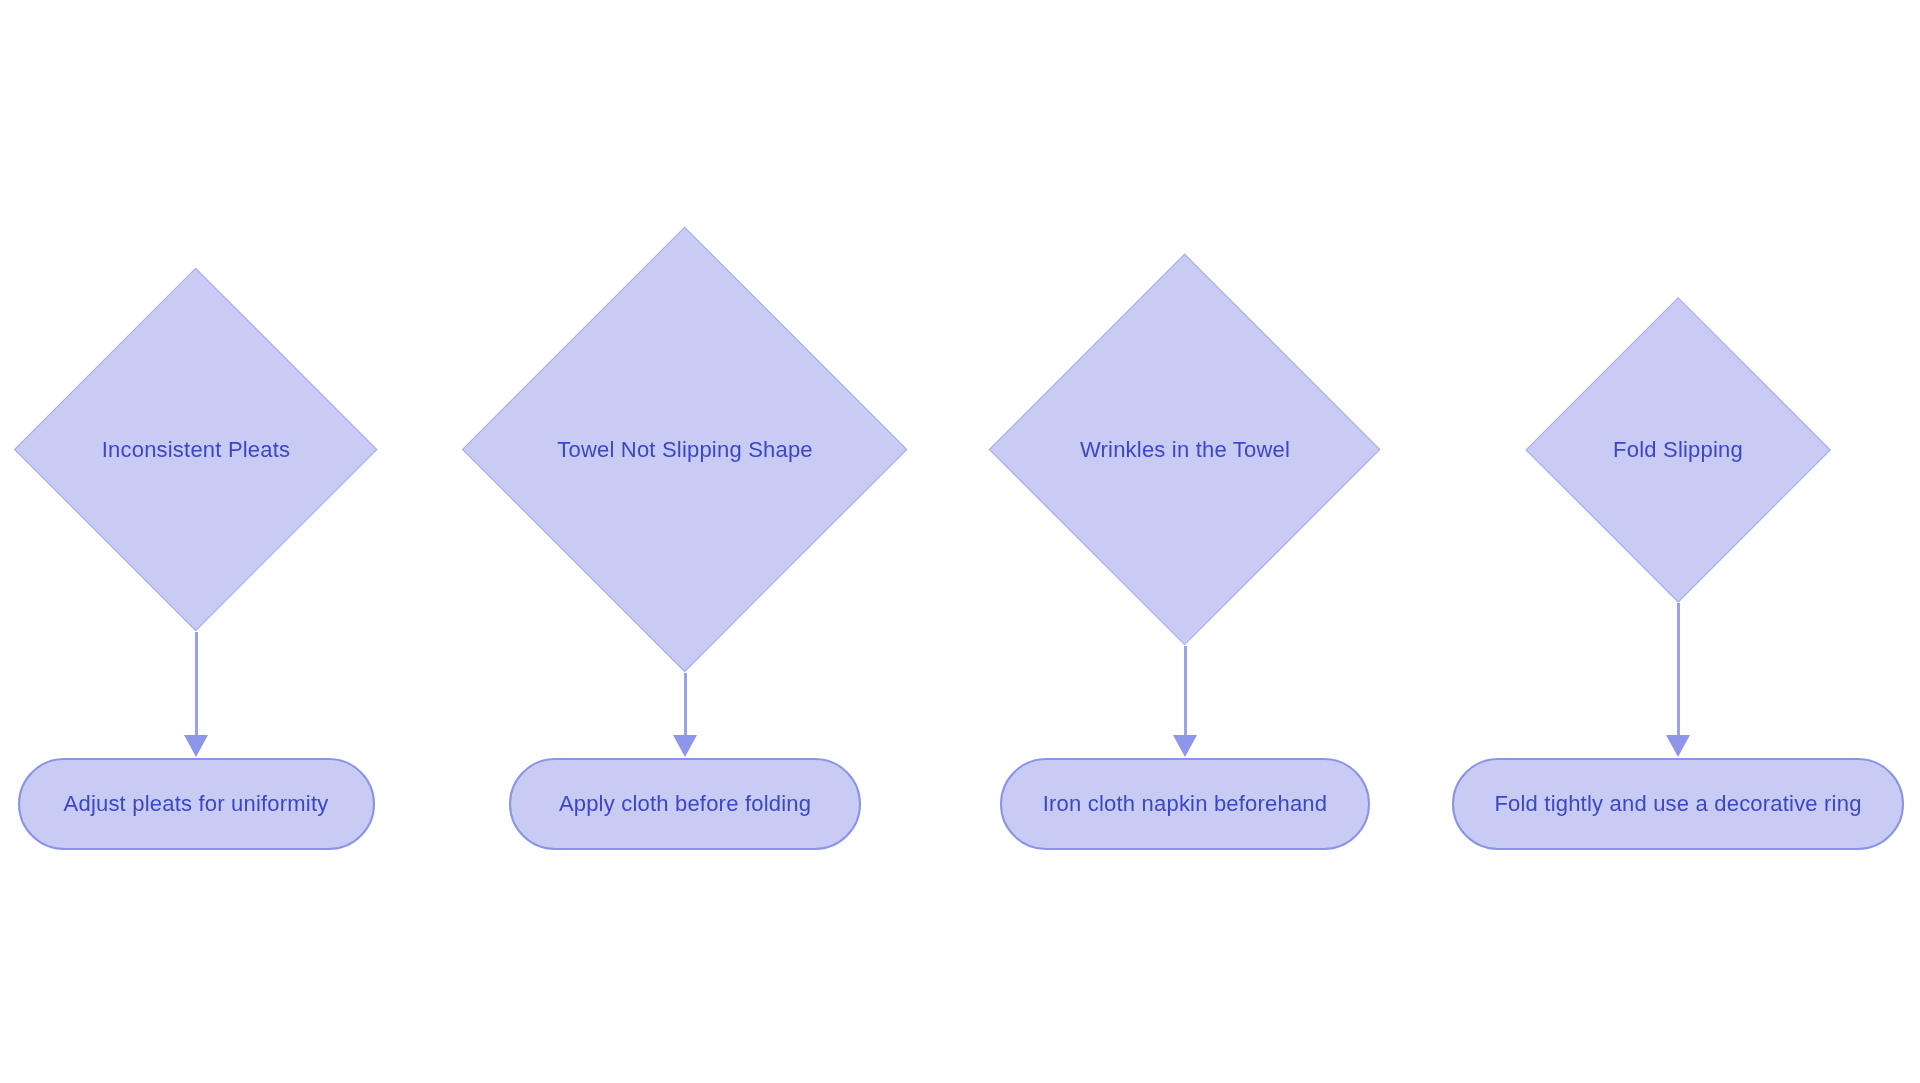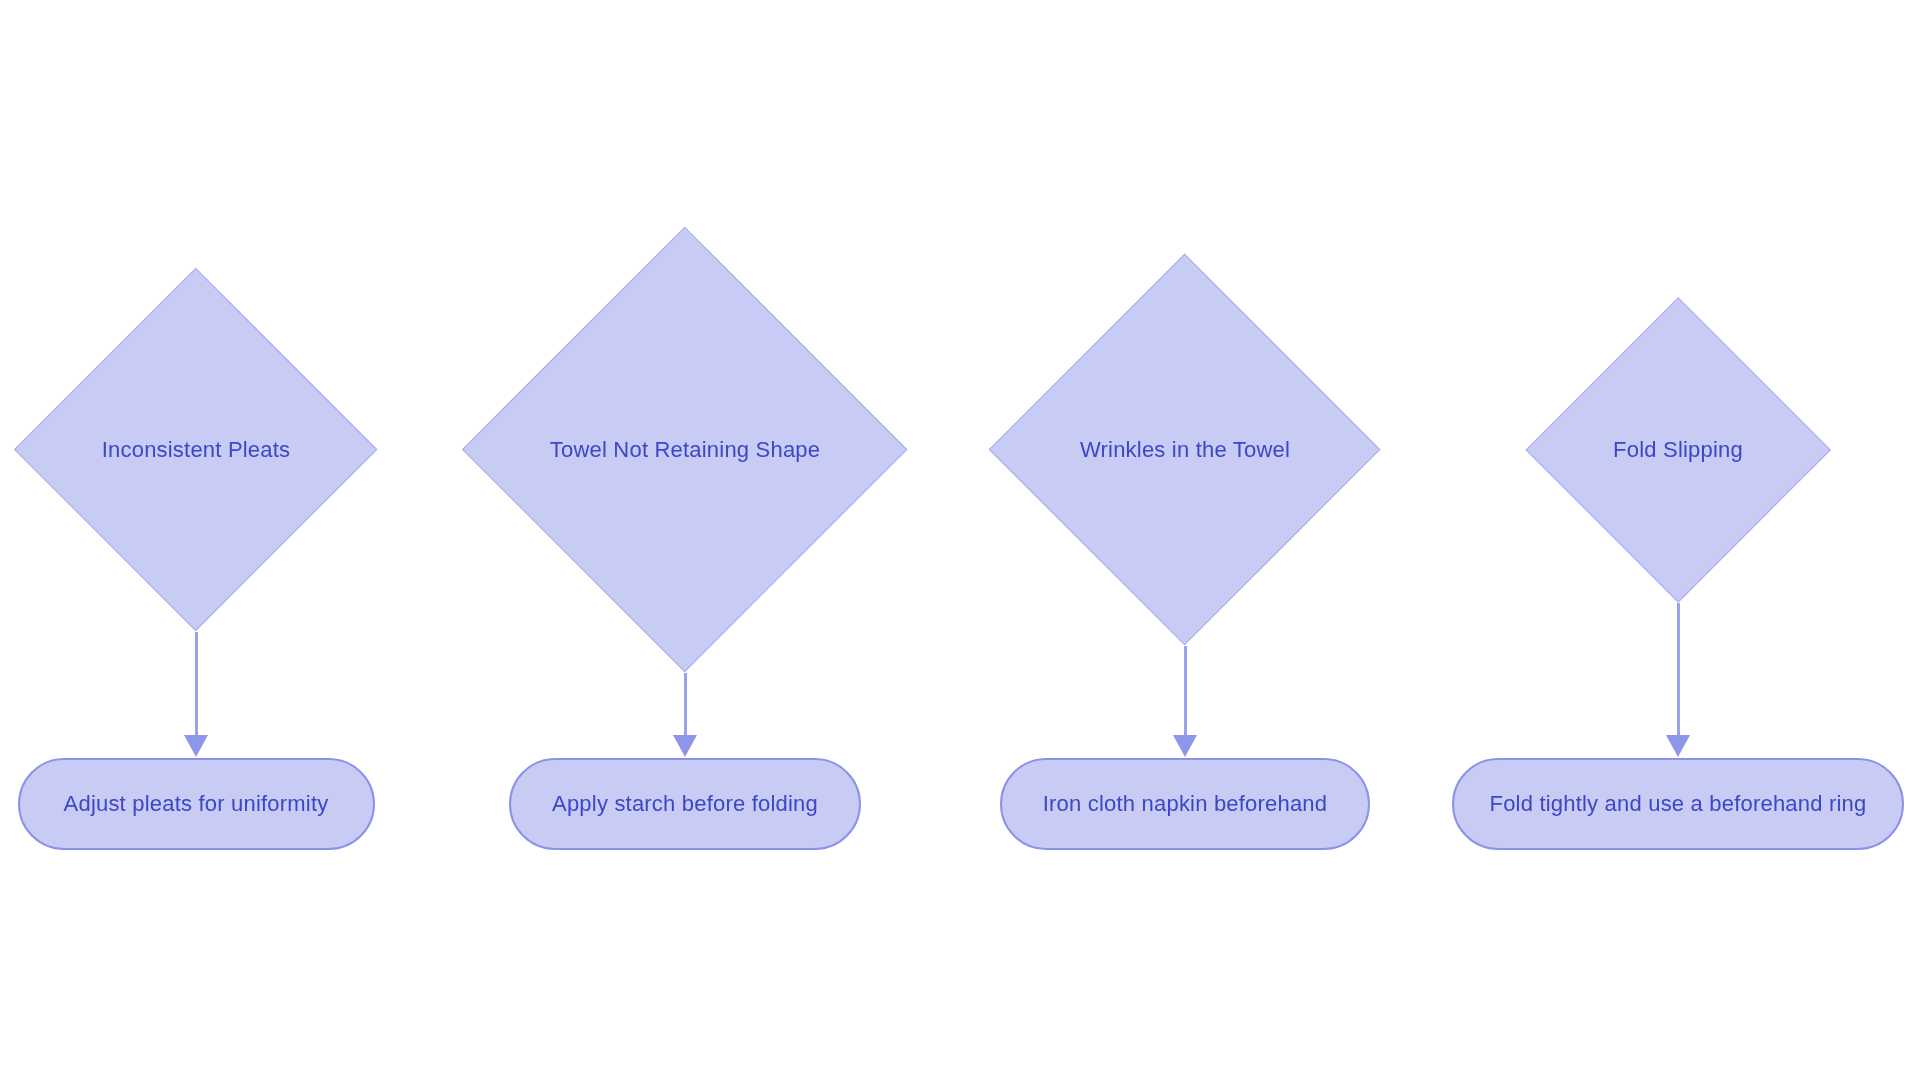--- a/index.html
+++ b/index.html
@@ -95,41 +95,41 @@
     <div class="diamond-label">Inconsistent Pleats</div>
     <div class="connector"></div>
     <div class="arrowhead"></div>
     <div class="pill">
       <span class="pill-label">Adjust pleats for uniformity</span>
     </div>
   </section>
 
   <section class="flow flow-1">
     <div class="diamond-shape"></div>
-    <div class="diamond-label">Towel Not Retaining Shape</div>
+    <div class="diamond-label">Towel Not Slipping Shape</div>
     <div class="connector"></div>
     <div class="arrowhead"></div>
     <div class="pill">
-      <span class="pill-label">Apply starch before folding</span>
+      <span class="pill-label">Apply cloth before folding</span>
     </div>
   </section>
 
   <section class="flow flow-2">
     <div class="diamond-shape"></div>
     <div class="diamond-label">Wrinkles in the Towel</div>
     <div class="connector"></div>
     <div class="arrowhead"></div>
     <div class="pill">
       <span class="pill-label">Iron cloth napkin beforehand</span>
     </div>
   </section>
 
   <section class="flow flow-3">
     <div class="diamond-shape"></div>
     <div class="diamond-label">Fold Slipping</div>
     <div class="connector"></div>
     <div class="arrowhead"></div>
     <div class="pill">
-      <span class="pill-label">Fold tightly and use a beforehand ring</span>
+      <span class="pill-label">Fold tightly and use a decorative ring</span>
     </div>
   </section>
 
 </div>
 
 </body></html>

